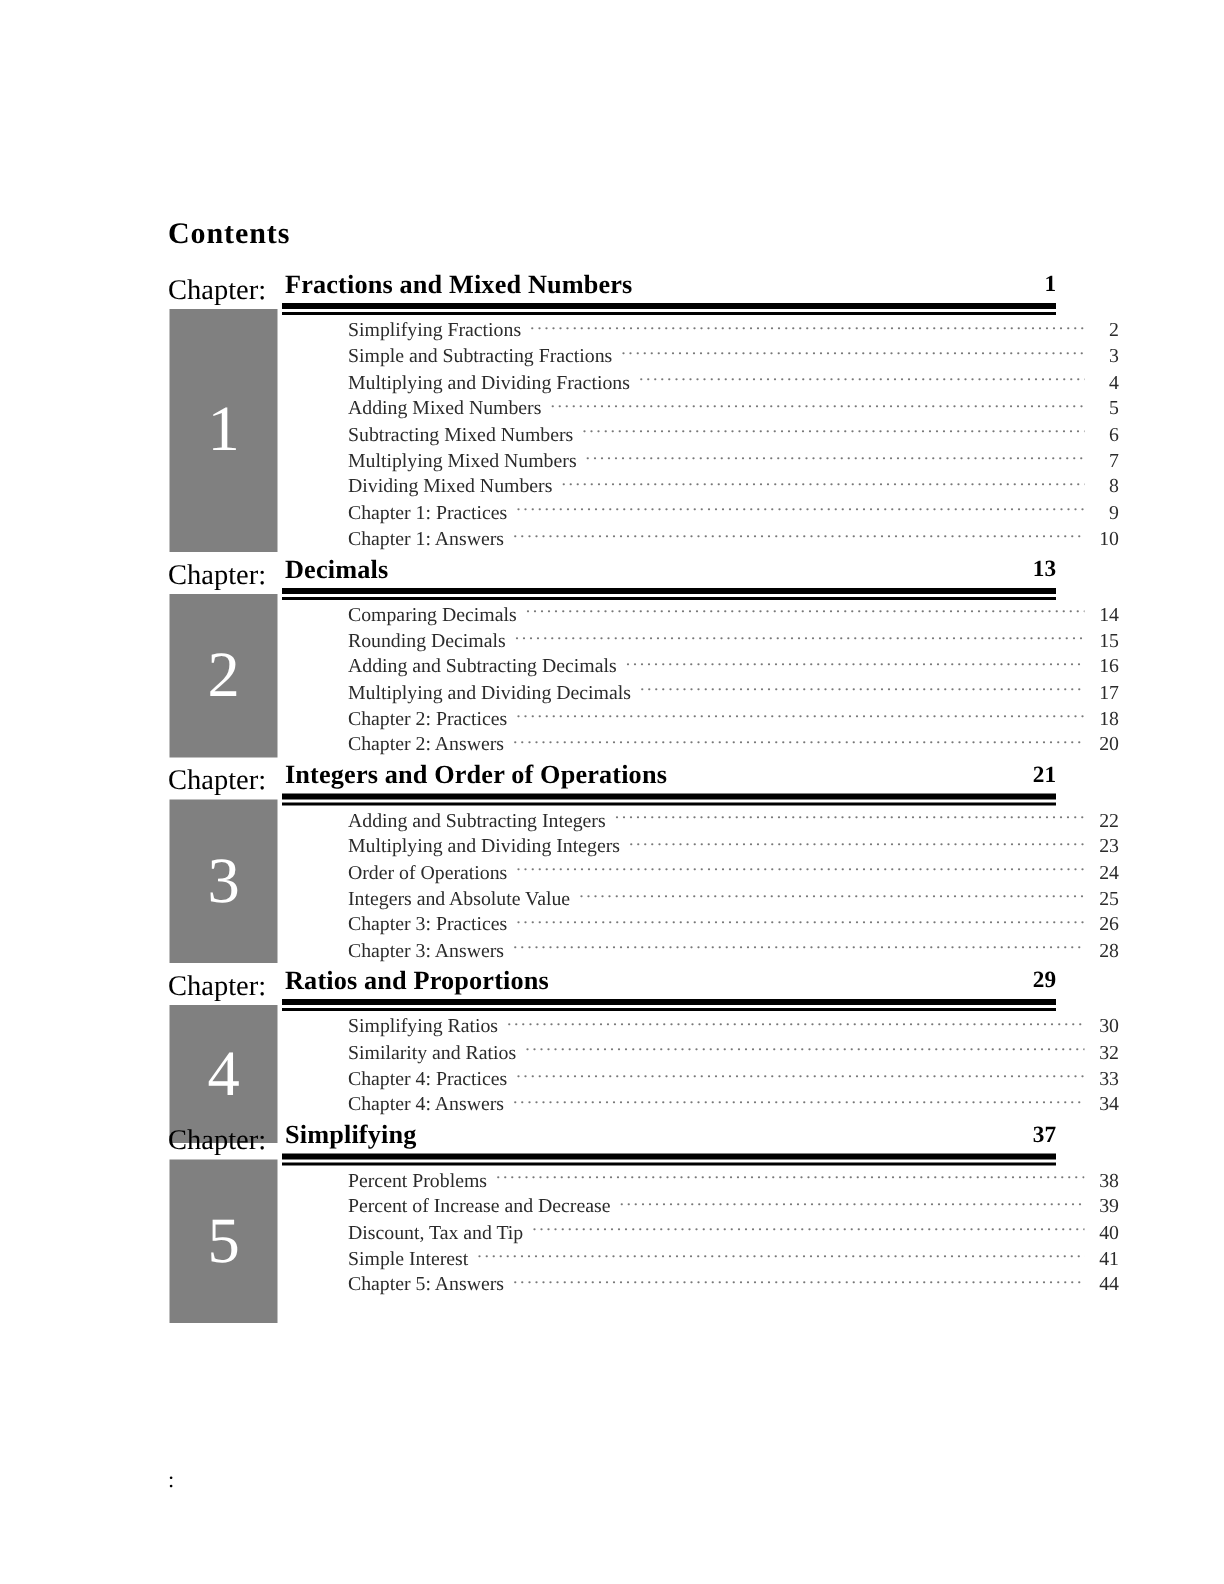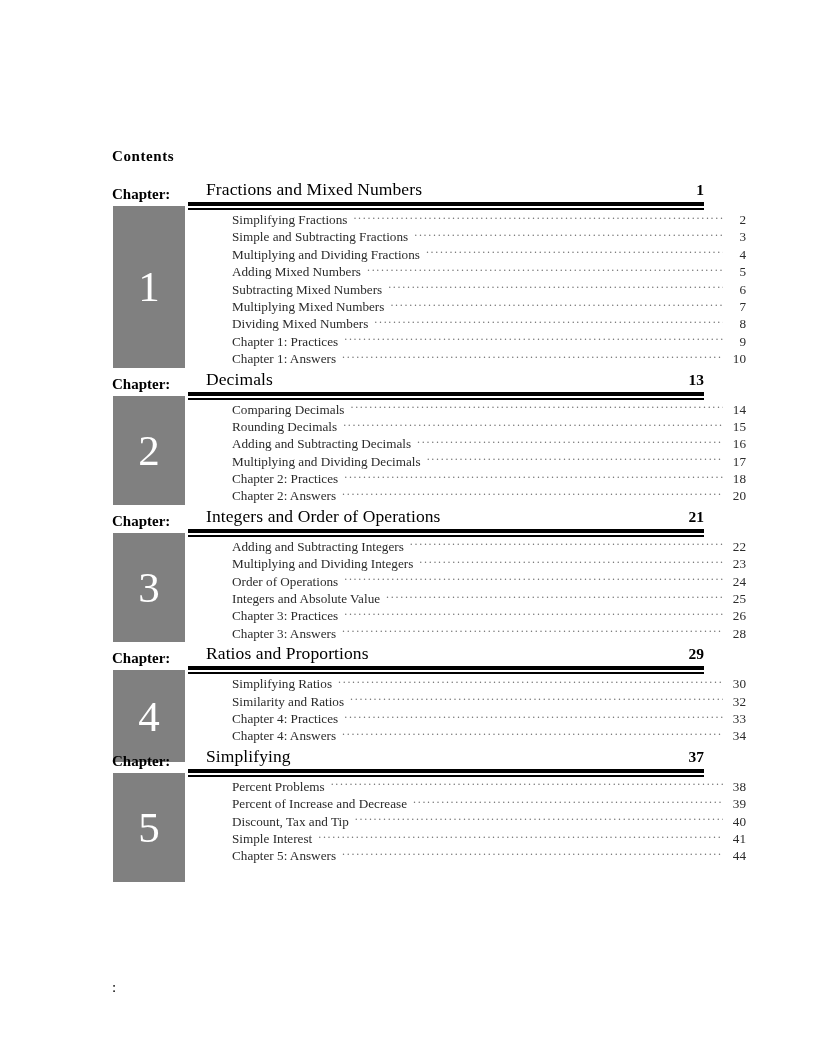--- a/index.html
+++ b/index.html
@@ -21,21 +21,21 @@
     left: 0; top: 0;
     width: 816px;
     height: 1056px;
   }
 
   
   .contents-title {
     position: absolute;
     left: 112px;
     top: 147px;
-    font-size: 15px;
+    font-size: 20px;
     font-weight: bold;
     letter-spacing: 0.6px;
     line-height: 18px;
   }
 
   
   .toc {
     position: absolute;
     left: 112px;
     top: 178px;
@@ -50,31 +50,31 @@
   
   .chapter-head {
     position: relative;
     height: 24px;
     width: 592px;
   }
   .chapter-word {
     position: absolute;
     left: 0;
     top: 6px;
-    font-size: 15px;
-    font-weight: bold;
+    font-size: 19px;
+    font-weight: normal;
     line-height: 20px;
     white-space: nowrap;
   }
   .chapter-title {
     position: absolute;
-    left: 94px;
+    left: 78px;
     top: 1px;
     font-size: 17.5px;
-    font-weight: normal;
+    font-weight: bold;
     line-height: 21px;
     letter-spacing: 0.1px;
     white-space: nowrap;
   }
   .chapter-page {
     position: absolute;
     right: 0;
     top: 2px;
     font-size: 15.5px;
     font-weight: bold;

